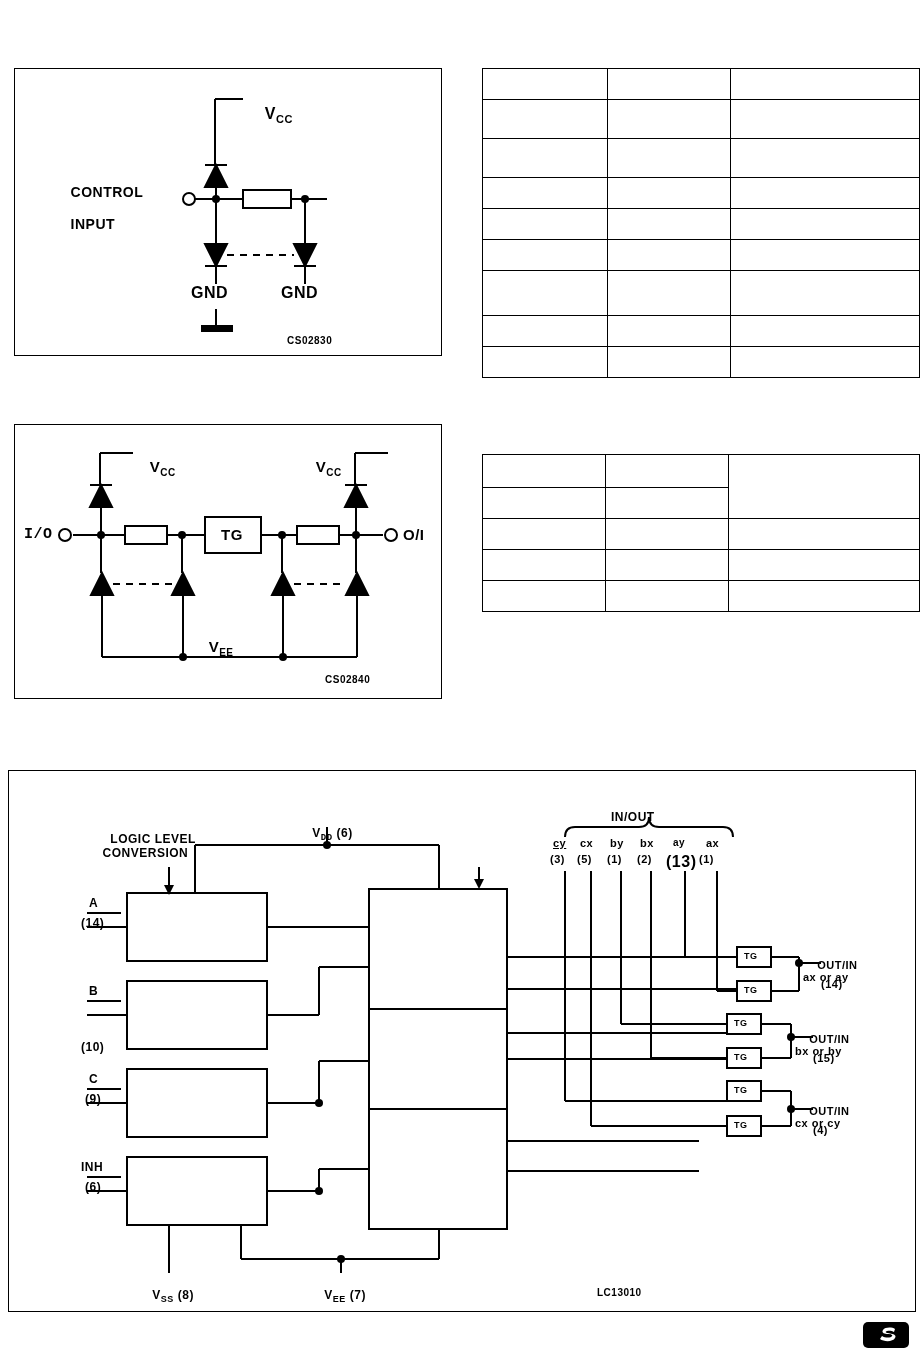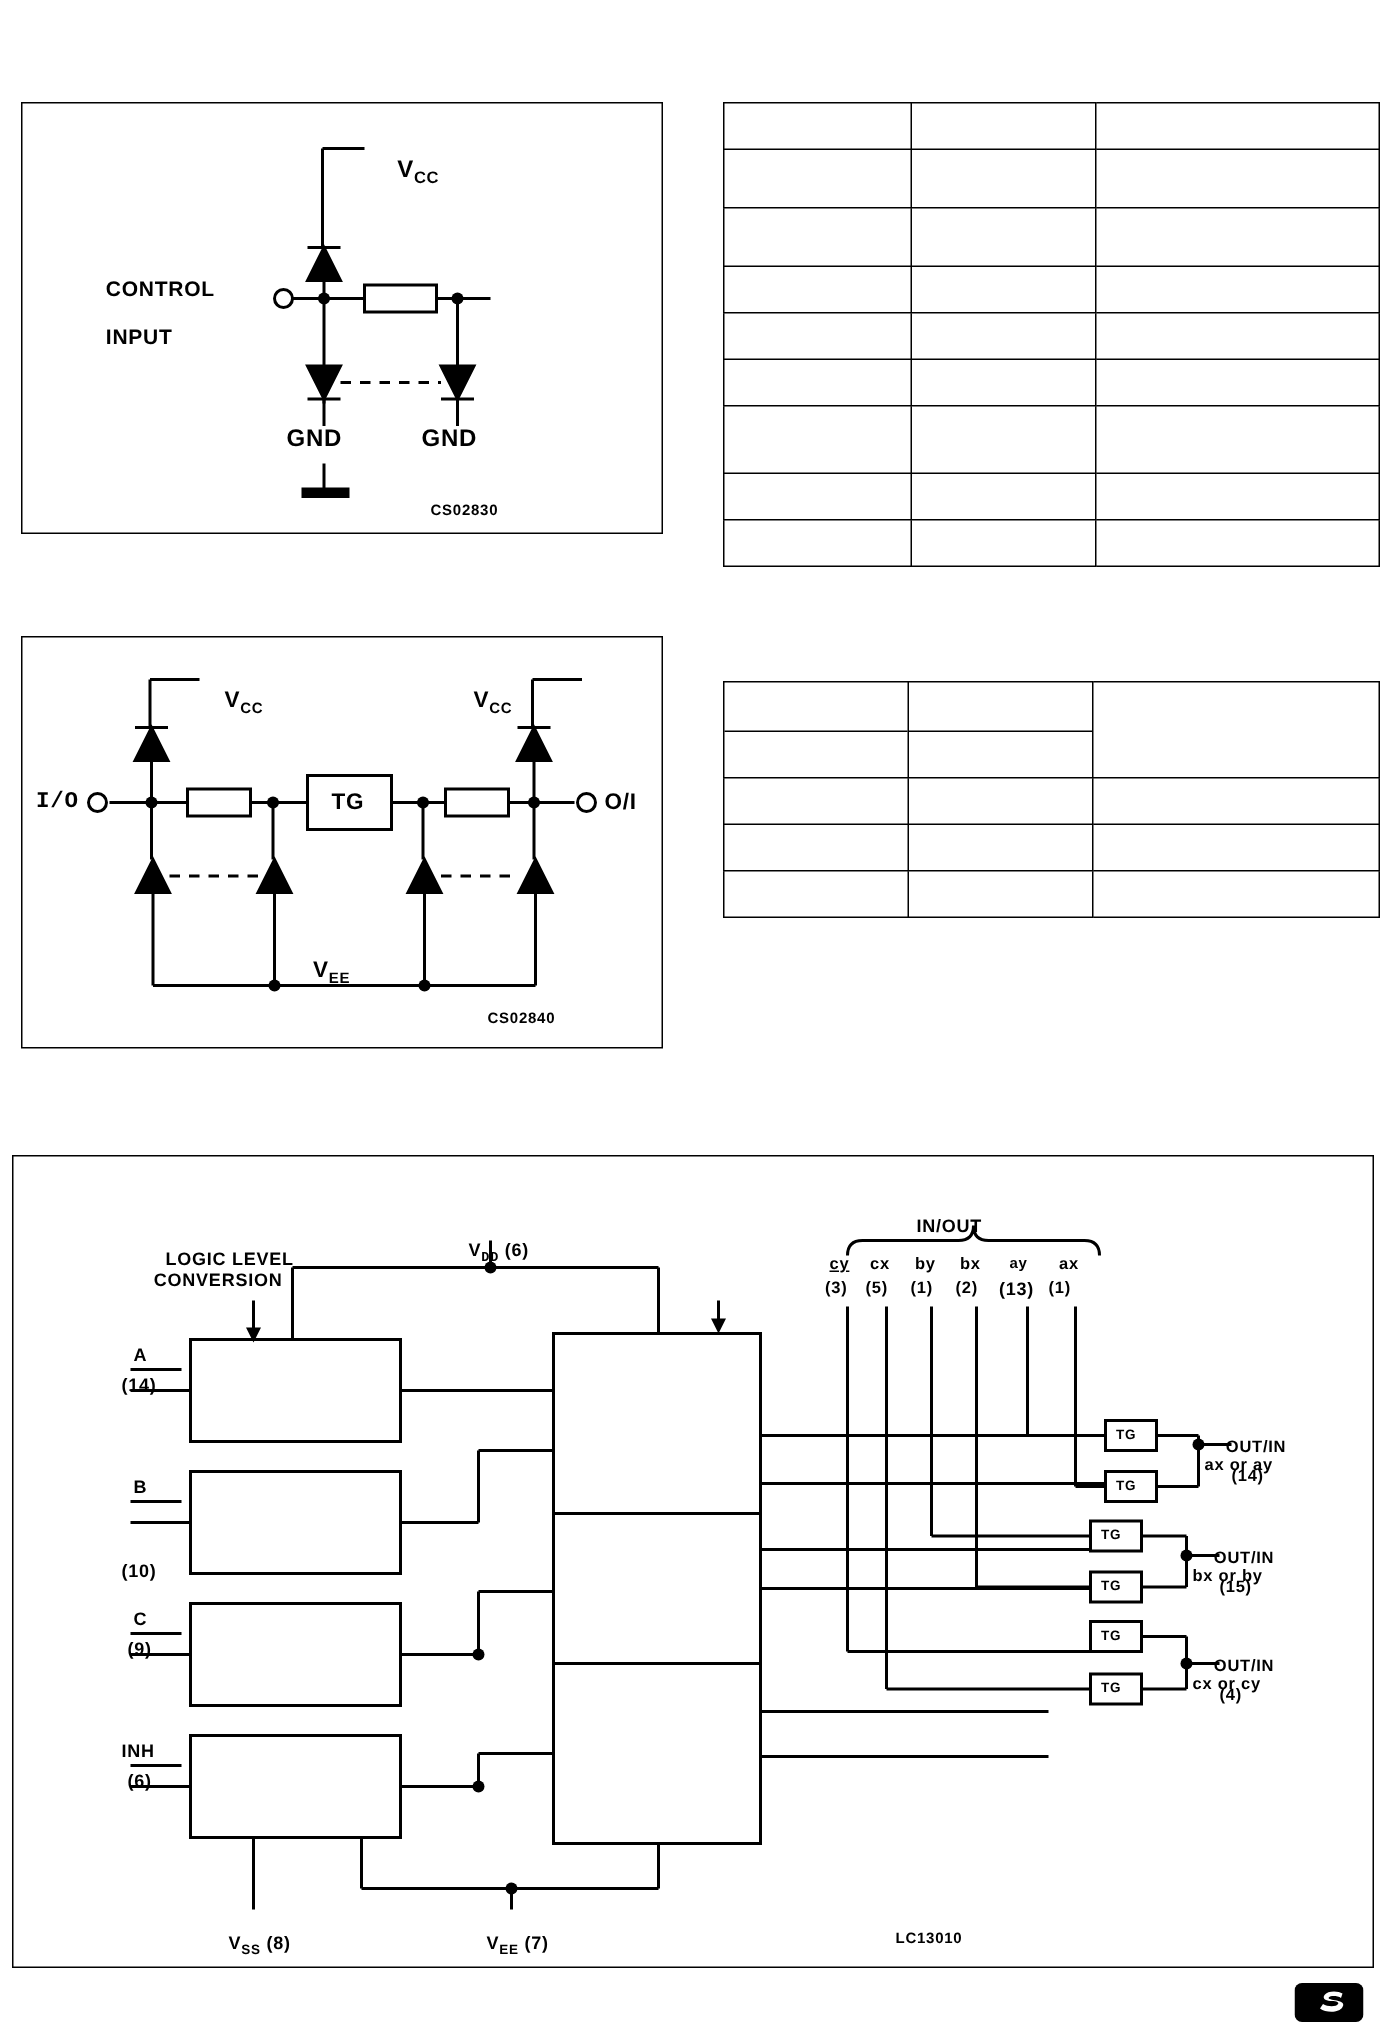--- a/index.html
+++ b/index.html
@@ -413,21 +413,21 @@
 
   <div class="label-text" style="left:544px; top:66px; font-size:11px;text-decoration:underline;">cy</div>
   <div class="label-text" style="left:541px; top:82px; font-size:11px;">(3)</div>
   <div class="label-text" style="left:571px; top:66px; font-size:11px;">cx</div>
   <div class="label-text" style="left:568px; top:82px; font-size:11px;">(5)</div>
   <div class="label-text" style="left:601px; top:66px; font-size:11px;">by</div>
   <div class="label-text" style="left:598px; top:82px; font-size:11px;">(1)</div>
   <div class="label-text" style="left:631px; top:66px; font-size:11px;">bx</div>
   <div class="label-text" style="left:628px; top:82px; font-size:11px;">(2)</div>
   <div class="label-text" style="left:664px; top:66px; font-size:10px;">ay</div>
-  <div class="label-text" style="left:657px; top:82px; font-size:12px;">(13)</div>
+  <div class="label-text" style="left:657px; top:82px; font-size:16px;">(13)</div>
   <div class="label-text" style="left:697px; top:66px; font-size:11px;">ax</div>
   <div class="label-text" style="left:690px; top:82px; font-size:11px;">(1)</div>
 
   <div class="label-text" style="left:735px; top:180px; font-size:9px;">TG</div>
   <div class="label-text" style="left:735px; top:214px; font-size:9px;">TG</div>
   <div class="label-text" style="left:725px; top:247px; font-size:9px;">TG</div>
   <div class="label-text" style="left:725px; top:281px; font-size:9px;">TG</div>
   <div class="label-text" style="left:725px; top:314px; font-size:9px;">TG</div>
   <div class="label-text" style="left:725px; top:349px; font-size:9px;">TG</div>
 

